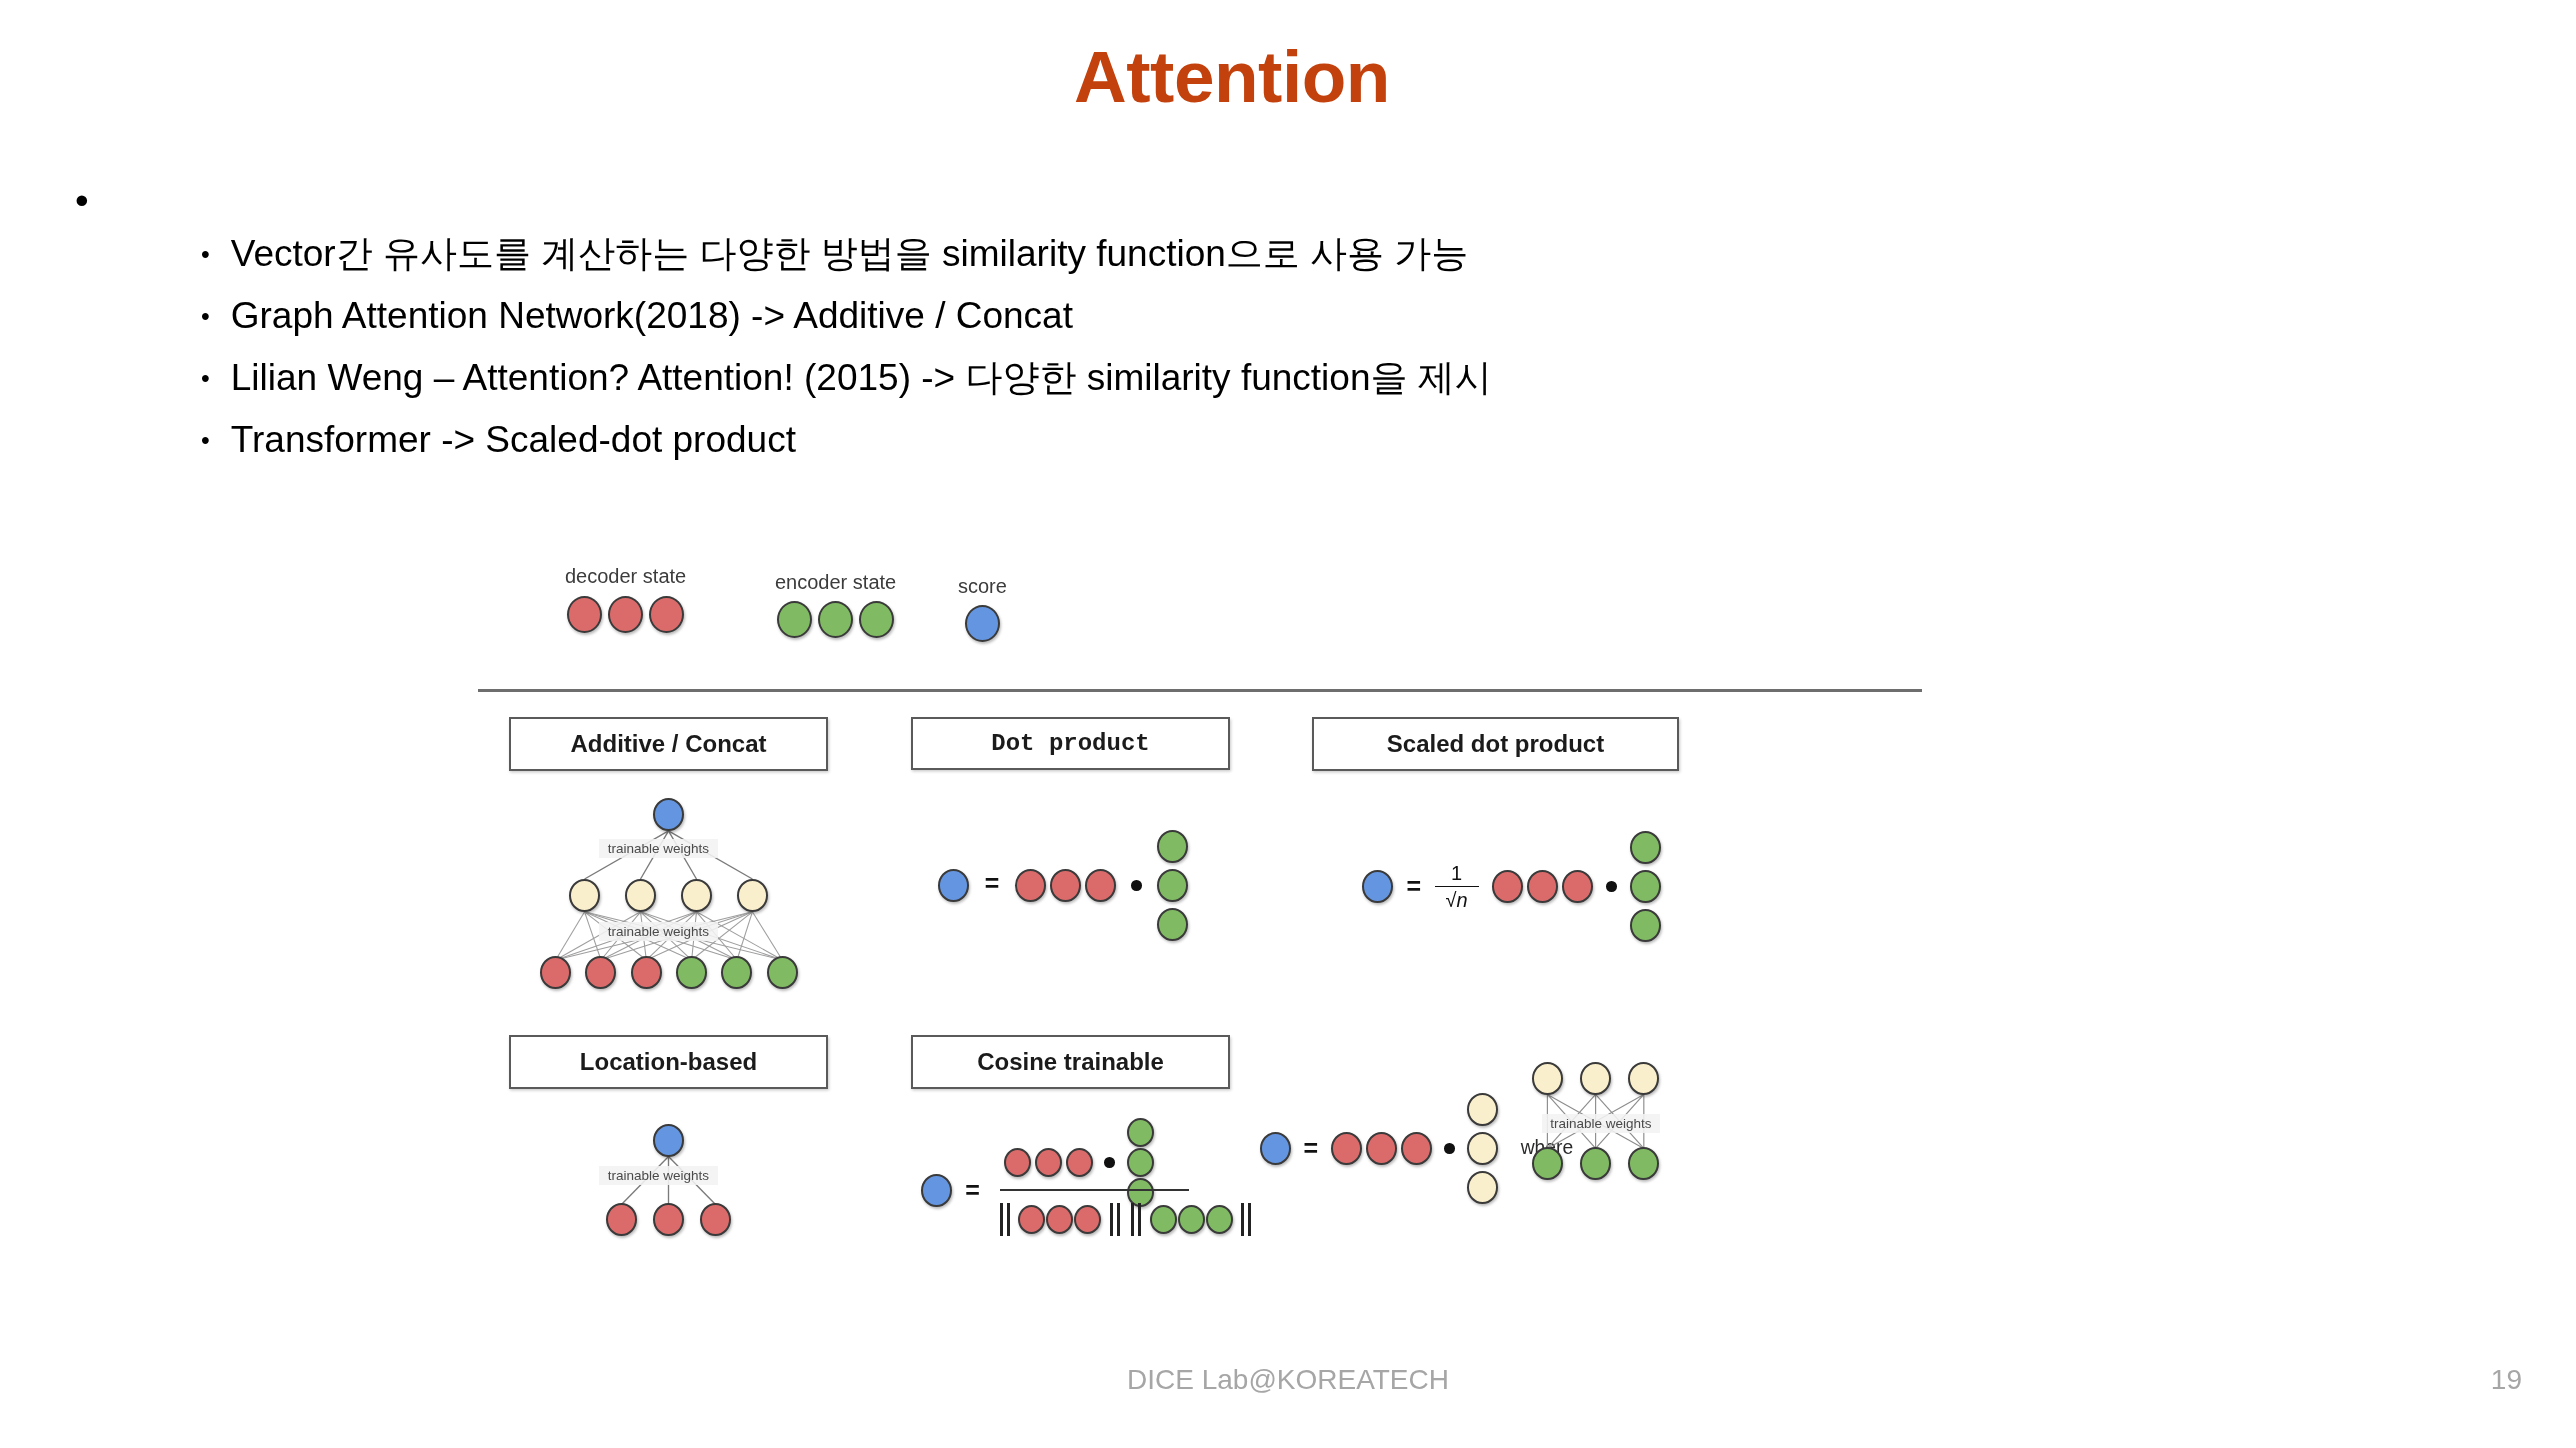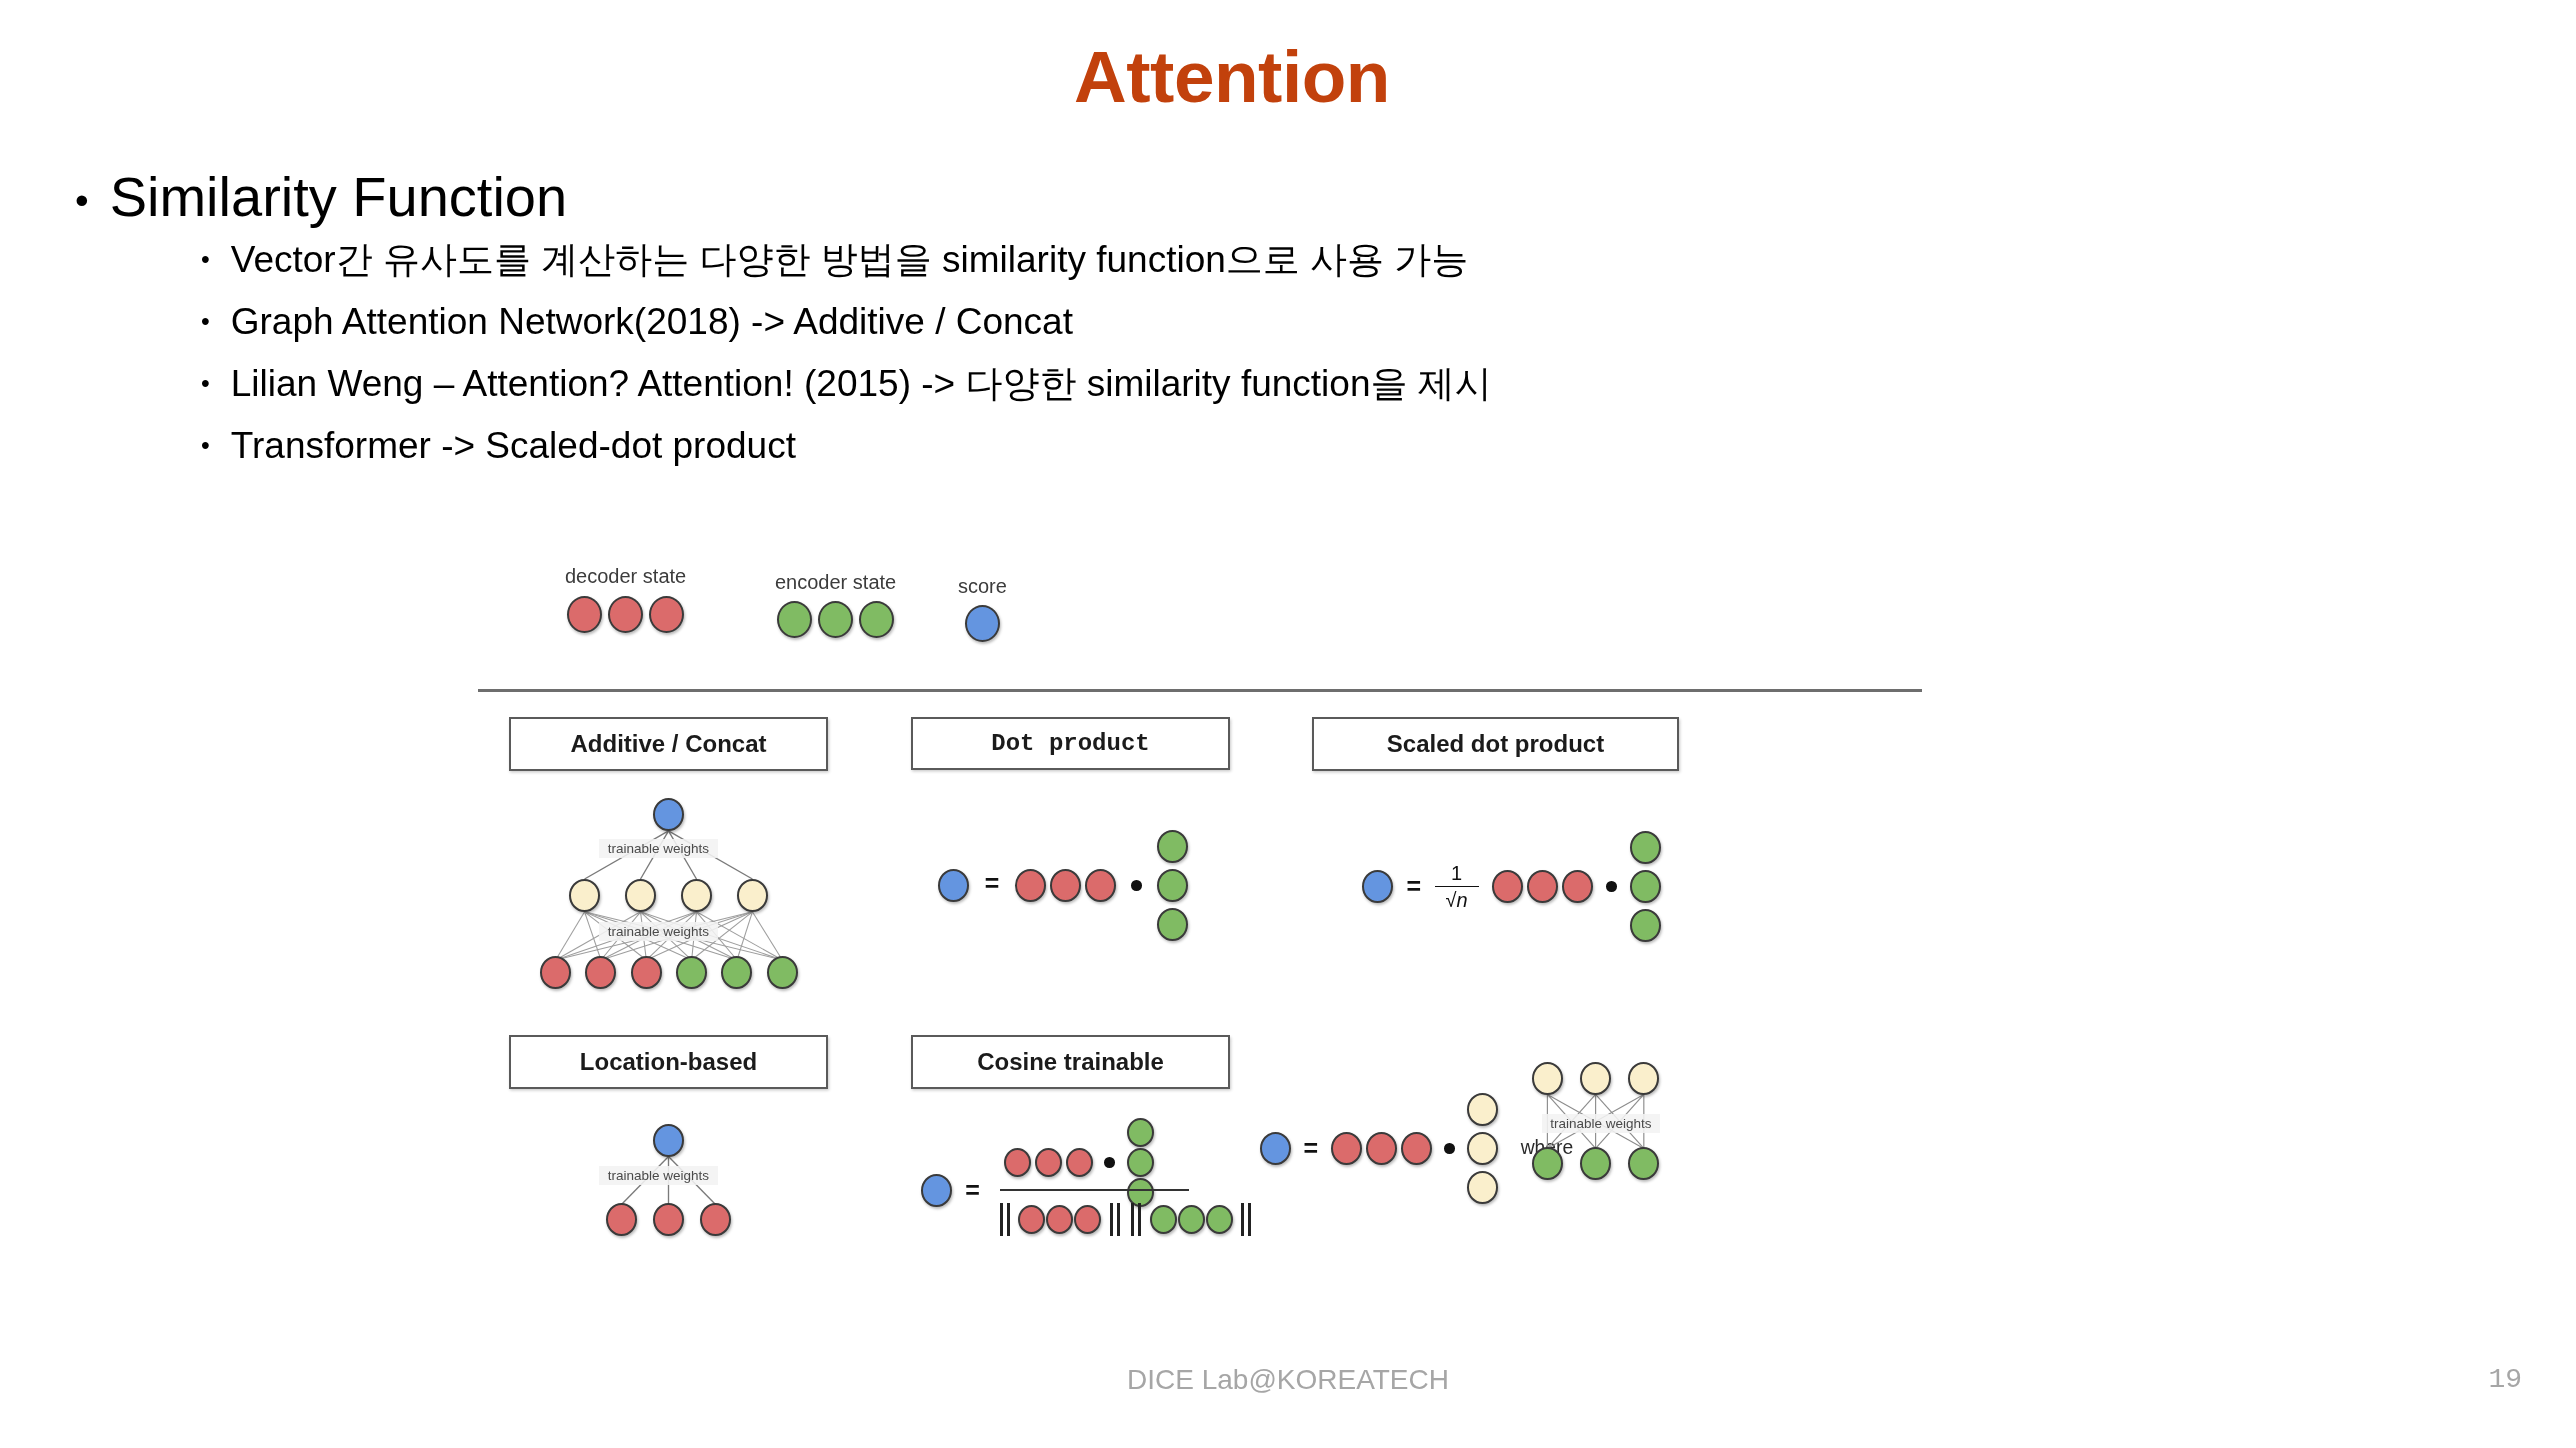--- a/index.html
+++ b/index.html
@@ -191,33 +191,31 @@
     width: 2576px;
     text-align: center;
     font-size: 28px;
     color: #a6a6a6;
   }
   #page-number {
     position: absolute;
     right: 54px; top: 1364px;
     font-size: 28px;
     color: #a6a6a6;
-    font-family: Liberation Mono, monospace;
   }
 </style>
 </head>
 <body>
 
 <div id="slide-title">Attention</div>
 
 <div id="bullet-area">
 
   <div class="lvl1">
     <span class="dot">•</span>
-    <span>Similarity Function</span>
   </div>
 
   <div class="lvl2-list">
     <div class="lvl2">
       <span class="dot">•</span>
       <span>Vector간 유사도를 계산하는 다양한 방법을 similarity function으로 사용 가능</span>
     </div>
     <div class="lvl2">
       <span class="dot">•</span>
       <span>Graph Attention Network(2018) -&gt; Additive / Concat</span>

